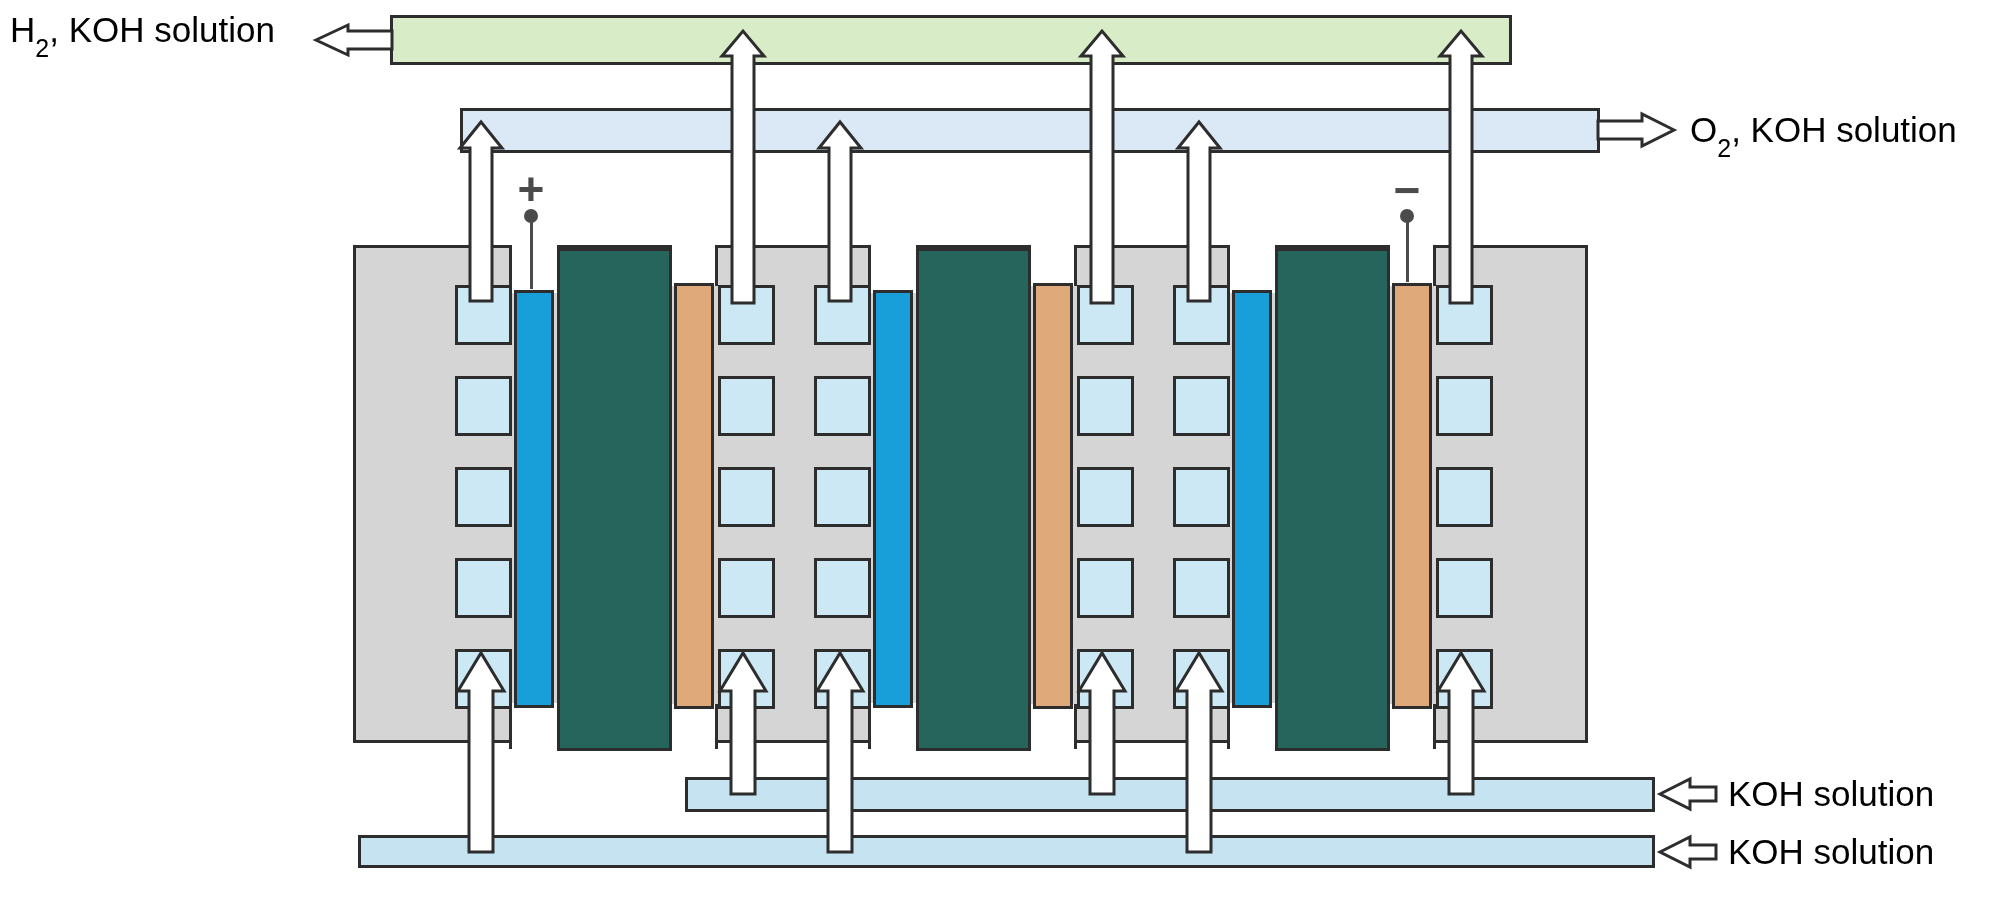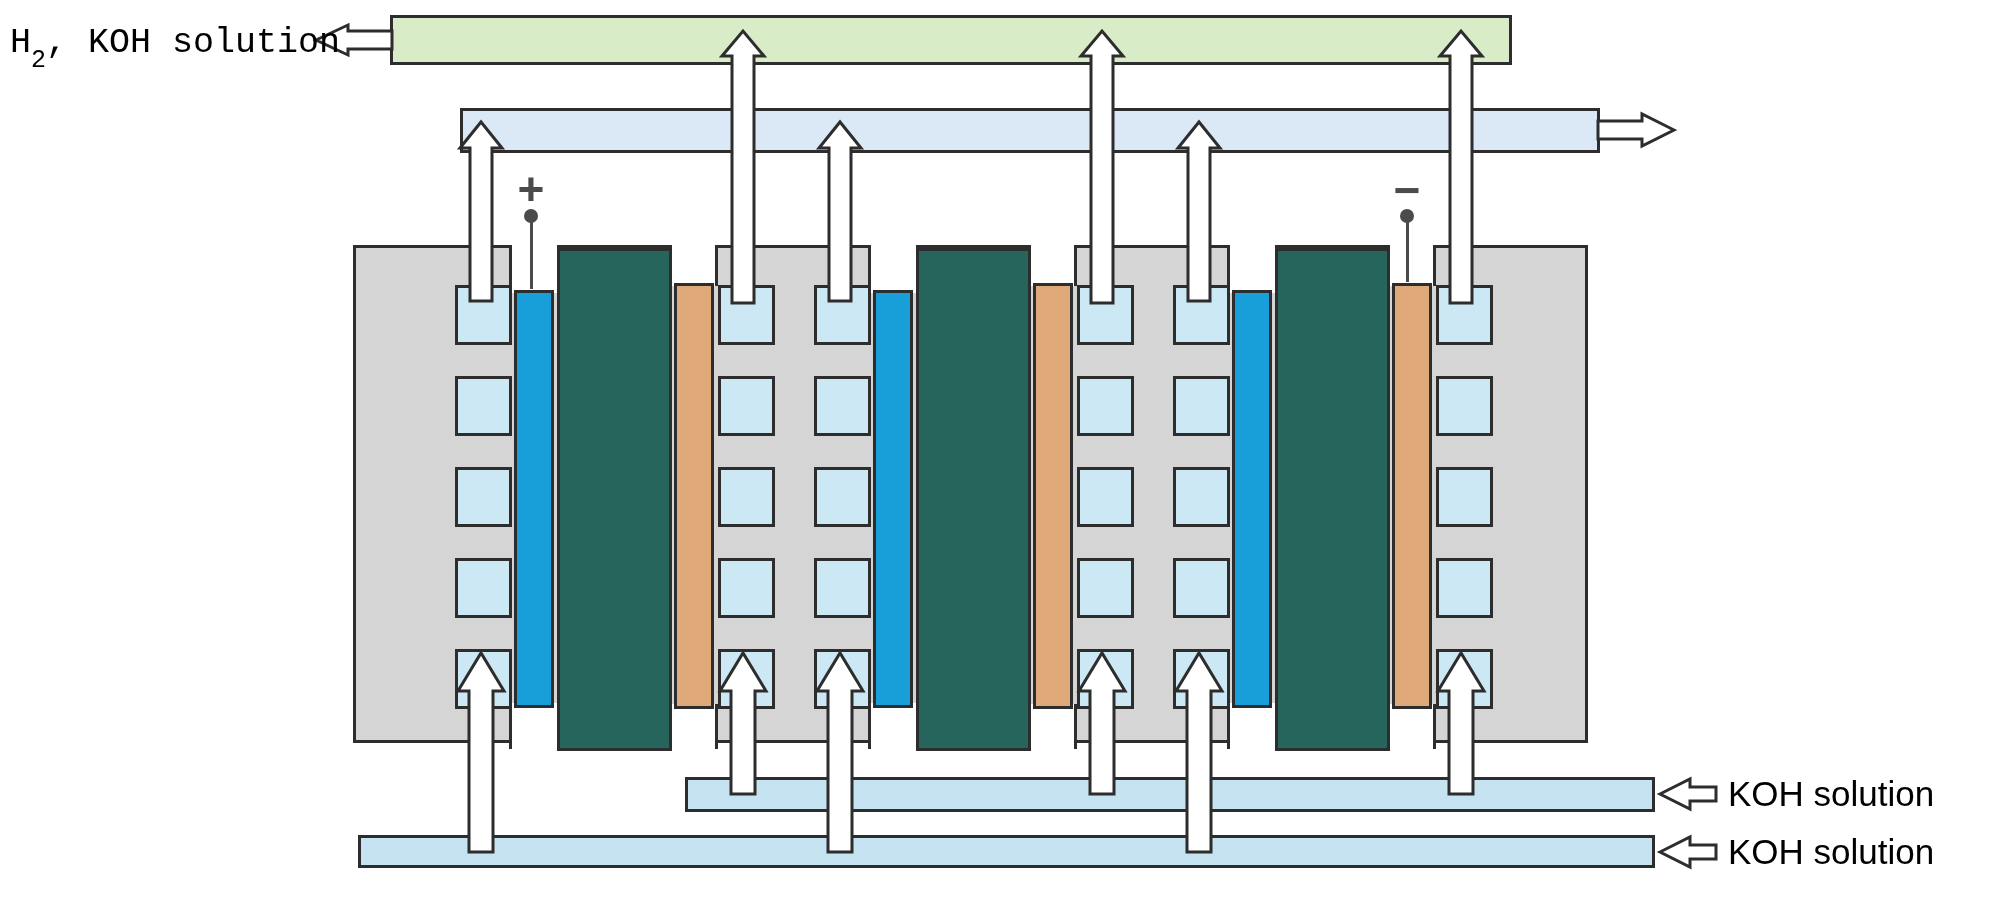--- a/index.html
+++ b/index.html
@@ -126,18 +126,21 @@
     </svg>
 
   <div class="terminal" style="left:501px;top:166px;">+</div>
   <div class="dot" style="left:524px;top:209px;"></div>
   <div class="wire" style="left:530px;top:221px;height:68px;"></div>
 
   <div class="terminal" style="left:1377px;top:167px;">−</div>
   <div class="dot" style="left:1400px;top:209px;"></div>
   <div class="wire" style="left:1406px;top:221px;height:61px;"></div>
 
-  <div class="lbl" style="left:10px;top:20px;width:298px;text-align:left;font-family:Liberation Mono, monospace;">
+  <div class="lbl" style="left:10px;top:7px;width:298px;text-align:left;">
     <span>H</span><sub>2</sub><span>, KOH solution</span>
+  </div>
+  <div class="lbl" style="left:1690px;top:107px;">
+    <span>O</span><sub>2</sub><span>, KOH solution</span>
   </div>
   <div class="lbl" style="left:1728px;top:771px;">KOH solution</div>
   <div class="lbl" style="left:1728px;top:829px;">KOH solution</div>
 </div>
 
 </body></html>

